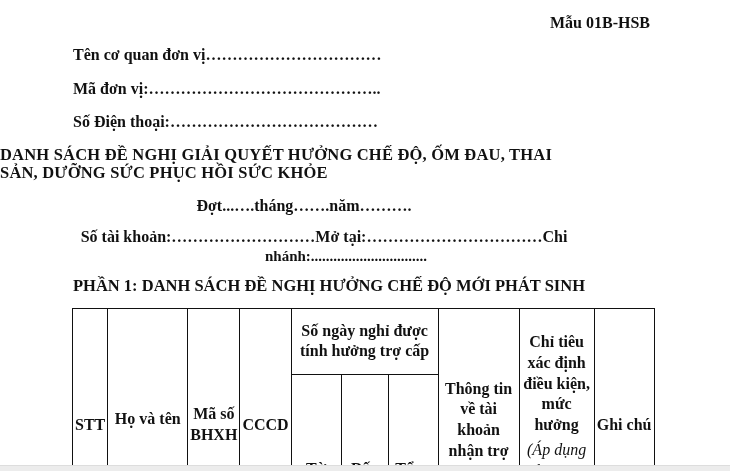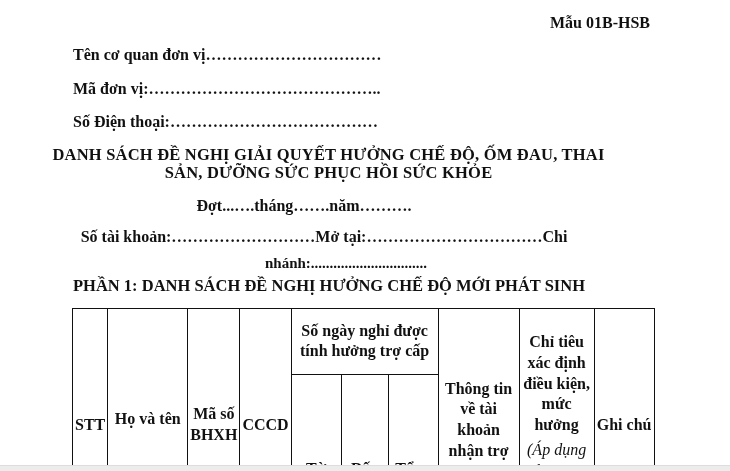--- a/index.html
+++ b/index.html
@@ -1,21 +1,21 @@
 <!DOCTYPE html>
 <html><head>
 <meta charset="utf-8">
 <style>
   html, body { margin:0; padding:0; }
   body { width:730px; height:471px; overflow:hidden; background:#fff; position:relative;
          font-family:"Liberation Serif","DejaVu Serif",serif; color:#111; }
   .abs { position:absolute; white-space:nowrap; font-weight:bold; }
   .form-code { right:80px; top:14px; font-size:16px; }
   .field { left:73px; font-size:16px;text-align:center; }
-  .title { left:0; width:657px; text-align:center; font-size:16.5px; letter-spacing:0.2px; }
+  .title { left:0; width:657px; text-align:left; font-size:16.5px; letter-spacing:0.2px; }
   .center { left:0; width:608px; text-align:center; font-size:16px; }
   .part { left:73px; top:276px; font-size:16.5px; }
   table { position:absolute; left:72px; top:308px; border-collapse:collapse; table-layout:fixed; }
   td { border:1.5px solid #111; font-weight:bold; font-size:16px; text-align:center; vertical-align:middle; padding:0 2px; line-height:1.3;margin-top:17px; }
   td.bottom { vertical-align:bottom; padding-bottom:2px; }
   .ital { font-style:italic; font-weight:normal; }
   .graybar { position:absolute; left:0; top:465px; width:730px; height:6px; background:#ececec; border-top:1px solid #ddd; }
 </style>
 </head>
 <body>
@@ -23,21 +23,21 @@
 <div class="abs form-code">Mẫu 01B-HSB</div>
 <div class="abs field" style="top:46px">Tên cơ quan đơn vị……………………………</div>
 <div class="abs field" style="top:80px">Mã đơn vị:……………………………………..</div>
 <div class="abs field" style="top:113px">Số Điện thoại:…………………………………</div>
 
 <div class="abs title" style="top:145px">DANH SÁCH ĐỀ NGHỊ GIẢI QUYẾT HƯỞNG CHẾ ĐỘ, ỐM ĐAU, THAI</div>
 <div class="abs title" style="top:163px">SẢN, DƯỠNG SỨC PHỤC HỒI SỨC KHỎE</div>
 
 <div class="abs center" style="top:197px">Đợt...….tháng…….năm……….</div>
 <div class="abs center" style="top:228px;left:20px">Số tài khoản:………………………Mở tại:……………………………Chi</div>
-<div class="abs" style="top:255px;left:265px;font-size:15px">nhánh:...............................</div>
+<div class="abs" style="top:248px;left:265px;font-size:15px">nhánh:...............................</div>
 
 <div class="abs part">PHẦN 1: DANH SÁCH ĐỀ NGHỊ HƯỞNG CHẾ ĐỘ MỚI PHÁT SINH</div>
 
 <table>
   <colgroup>
     <col style="width:33px">
       <col style="width:80px">
       <col style="width:52px">
       <col style="width:50px">
     <col style="width:50px">

